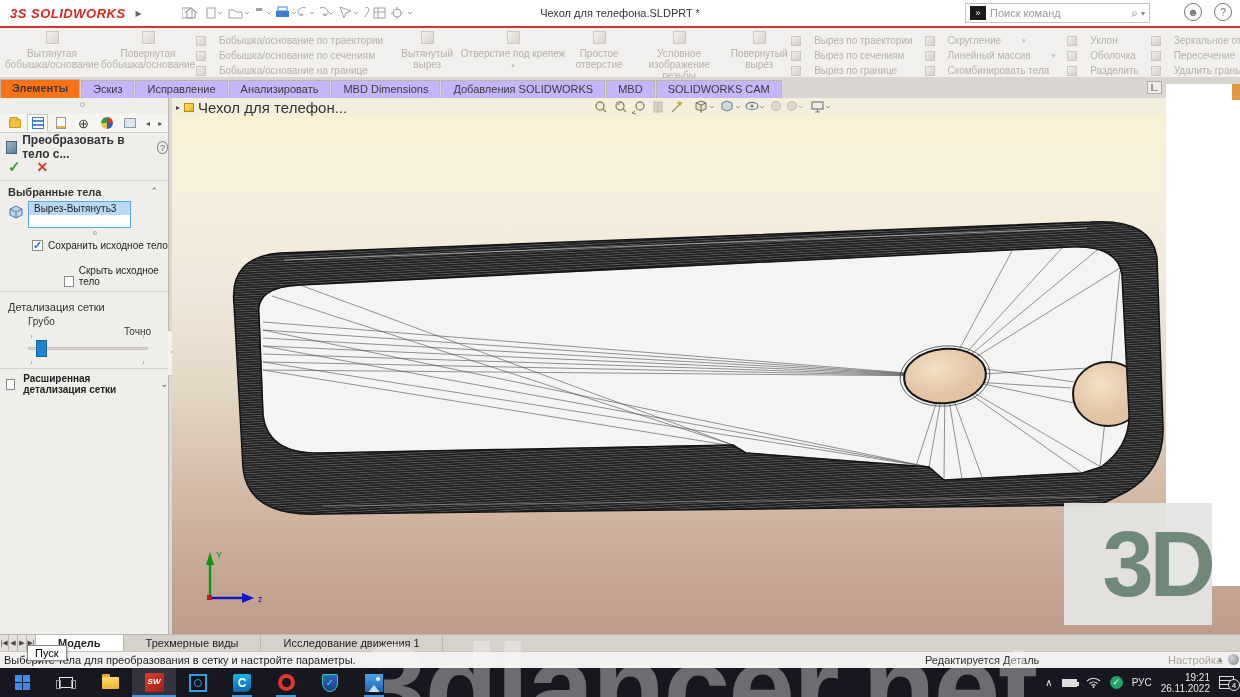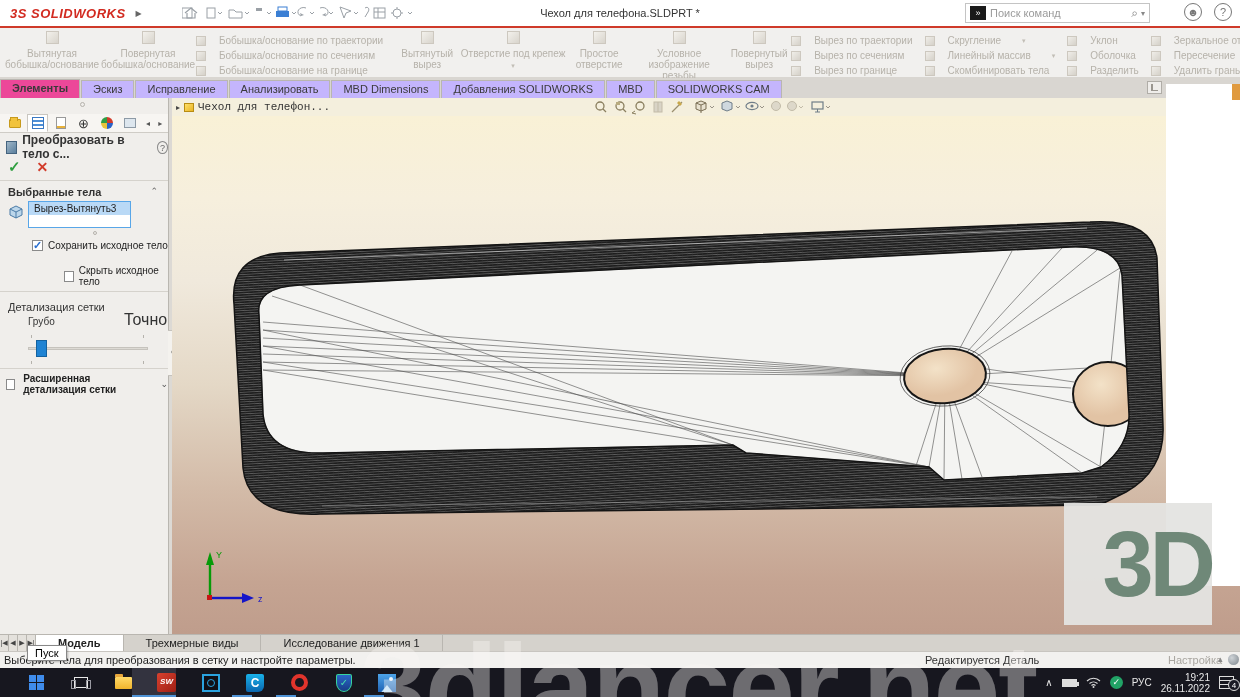--- a/index.html
+++ b/index.html
@@ -31,21 +31,21 @@
   .cube { display:inline-block; width:13px; height:13px; border:1px solid #cdc8bf; background:linear-gradient(135deg,#f3f1ec,#d8d4cc); margin-bottom:2px; }
   .stackcol { display:flex; flex-direction:column; justify-content:flex-start; padding-top:3px; }
   .srow { display:flex; align-items:center; gap:13px; height:15px; color:#b6b2aa; font-size:10px; white-space:nowrap; }
   .scube { display:inline-block; width:10px; height:10px; border:1px solid #cdc8bf; background:linear-gradient(135deg,#f0eee9,#d5d1c9); }
   .sdd { font-size:7px; color:#c2beb6; margin-left:8px; }
   .bdd { font-size:7px; color:#c2beb6; }
 
   
   #cmdtabs { position:absolute; left:0; top:78px; width:1240px; height:20px; background:#d9d6d1; display:flex; align-items:flex-end; }
   .ctab { height:18px; line-height:17px; padding:0 11px; font-size:11px; color:#3a3a3a; background:#c4b5fd; border:1px solid #b9b6b0; border-bottom:none; margin-right:1px; }
-  .ctab.active { background:#ec4899; font-weight:bold; height:19px; }
+  .ctab.active { background:#f97316; font-weight:bold; height:19px; }
   #pinbox { position:absolute; right:78px; top:3px; width:15px; height:13px; border:1px solid #b0ada7; background:#efedea; }
   #pinbox i { display:block; margin:2px auto 0; width:7px; height:7px; border-left:2px solid #9a968f; border-bottom:1px solid #9a968f; }
 
   
   #panel { position:absolute; left:0; top:98px; width:168px; height:536px; background:#f0eeeb; }
   #panel-grip { position:absolute; left:80px; top:4px; width:5px; height:5px; border:1px solid #b5b2ac; border-radius:50%; }
   #pm-tabs { position:absolute; left:0; top:16px; width:168px; height:19px; background:#f7f5f2; border-bottom:1px solid #cfccc6; display:flex; align-items:center; padding-left:4px; gap:2px; }
   .pmtab { width:21px; height:18px; display:flex; align-items:center; justify-content:center; }
   .pmtab.active { background:#fff; border:1px solid #c9c6c0; border-bottom:1px solid #fff; }
   .mini-folder { width:12px; height:9px; background:#f2c33c; border:1px solid #c79a1d; border-radius:1px; position:relative; }
@@ -63,43 +63,43 @@
   #pm-okrow { position:absolute; left:8px; top:60px; display:flex; gap:16px; align-items:center; }
   #pm-okrow .ok { color:#2e9e3e; font-size:15px; font-weight:bold; }
   #pm-okrow .cancel { color:#d23b2a; font-size:14px; font-weight:bold; }
   .pdiv { position:absolute; left:0; width:168px; height:1px; background:#d5d2cc; }
   .grp-hdr { position:absolute; left:8px; font-size:11px; font-weight:bold; color:#333; }
   .grp-caret { position:absolute; right:10px; font-size:9px; color:#666; }
   #body-icon { position:absolute; left:8px; top:107px; }
   #sel-list { position:absolute; left:28px; top:103px; width:103px; height:27px; background:#fff; border:1.5px solid #58a6e8; }
   #sel-list .row { height:13px; background:#b9d9f6; font-size:10px; color:#222; padding:0 5px; line-height:13px; }
   #list-grip { position:absolute; left:93px; top:133px; width:4px; height:4px; border:1px solid #b5b2ac; border-radius:50%; }
-  .cbrow { position:absolute; display:flex; align-items:center; gap:5px; font-size:10px; color:#222; }
+  .cbrow { position:absolute; display:flex; align-items:flex-end; gap:5px; font-size:10px; color:#222; }
   .cb { width:11px; height:11px; border:1px solid #8a8a8a; background:#fff; position:relative; }
   .cb.checked::after { content:"✓"; position:absolute; left:0px; top:-2px; color:#2a6fd0; font-size:11px; font-weight:bold; }
   #mesh-label { position:absolute; left:8px; top:203px; font-size:11px; color:#333; }
   #sl-left { position:absolute; left:28px; top:218px; font-size:10px; color:#333; }
-  #sl-right { position:absolute; left:124px; top:213px; font-size:16px; color:#333; }
+  #sl-right { position:absolute; left:124px; top:228px; font-size:10px; color:#333; }
   .tick { position:absolute; width:1px; height:3px; background:#b5b2ac; }
   #sl-track { position:absolute; left:28px; top:249px; width:120px; height:3px; background:#dddad4; border:1px solid #c6c3bd; }
   #sl-handle { position:absolute; left:36px; top:242px; width:11px; height:17px; background:#1f83d3; border:1px solid #14629f; }
   #adv-row { position:absolute; left:6px; top:275px; display:flex; align-items:center; gap:8px; }
   #adv-row .lbl { font-size:10px; font-weight:bold; color:#222; }
   #adv-row .car { font-size:9px; color:#555; }
 
   #splitter { position:absolute; left:168px; top:98px; width:4px; height:536px; background:#dcd9d4; border-left:1px solid #b9b6b0; }
   #split-tab { position:absolute; left:168px; top:330px; width:11px; height:46px; background:#f4f2ee; border:1px solid #c5c2bc; border-left:none; border-radius:0 5px 5px 0; }
   #split-tab i { display:block; margin:19px auto 0; width:4px; height:4px; border:1px solid #a5a29c; border-radius:50%; }
 
   
   #viewport { position:absolute; left:172px; top:98px; width:1068px; height:536px; }
   #docstrip { position:absolute; left:0; top:0; width:1068px; height:18px; background:#f4efdd; display:flex; align-items:center; }
   #docstrip .arr { font-size:8px; color:#444; padding:0 4px; }
   .part-ic { width:10px; height:9px; background:linear-gradient(135deg,#ffe06a,#e8b425); border:1px solid #b88c12; margin-right:4px; }
-  #doctab-label { font-size:11px; color:#333;font-family:Liberation Mono, monospace; }
+  #doctab-label { font-size:15px; color:#333; }
   #hud { position:absolute; left:420px; top:1px; }
   #canvas { position:absolute; left:0; top:18px; width:1068px; height:518px;
     background:linear-gradient(180deg,#f9f1d6 0%,#f6efdd 16%,#f0e9dc 32%,#e4d8c6 52%,#d3bba8 72%,#c5a492 90%,#bf9d8c 100%); }
   #model { position:absolute; left:0; top:0; }
   #triad { position:absolute; left:24px; top:428px; }
 
   #white-overlay { position:absolute; left:1166px; top:84px; width:74px; height:502px; background:#fff; z-index:30; }
   #orange-strip { position:absolute; left:1232px; top:84px; width:8px; height:16px; background:#e09a3f; z-index:31; }
   #wm3d { position:absolute; left:1064px; top:503px; width:148px; height:122px; background:rgba(228,228,225,.95); z-index:32; display:flex; align-items:center; justify-content:flex-end; }
   #wm3d span { font-size:92px; font-weight:bold; color:#6f8878; letter-spacing:-4px; }
@@ -114,21 +114,21 @@
   
   #statusbar { position:absolute; left:0; top:651px; width:1240px; height:17px; background:#f2f1ef; border-top:1px solid #c8c5c0; font-size:11px; color:#222; }
   #status-msg { position:absolute; left:4px; top:2px; }
   #status-mode { position:absolute; left:925px; top:2px; color:#333; }
   #status-custom { position:absolute; left:1168px; top:2px; color:#a9a6a0; }
   #status-caret { position:absolute; left:1218px; top:2px; color:#888; font-size:9px; }
   #status-gem { position:absolute; left:1228px; top:2px; width:11px; height:11px; border-radius:50%; background:radial-gradient(circle at 35% 35%,#cfd4d8,#7d858c); }
 
   
   #taskbar { position:absolute; left:0; top:668px; width:1240px; height:29px; background:#17171f; z-index:60; display:flex; align-items:stretch; }
-  .tcell { width:44px; display:flex; align-items:center; justify-content:flex-end; position:relative; }
+  .tcell { width:44px; display:flex; align-items:center; justify-content:center; position:relative; }
   .tcell.active-app { background:#33333f; }
   .underline { position:absolute; bottom:0; left:12px; right:12px; height:2px; background:#4f93d6; }
   .underline.full { left:0; right:0; }
   .win-logo { display:grid; grid-template-columns:7px 7px; grid-template-rows:7px 7px; gap:1px; }
   .win-logo i { background:#3f8ceb; }
   .taskview { width:14px; height:11px; border:1px solid #e8e8e8; position:relative; background:transparent; }
   .taskview::before { content:""; position:absolute; left:-4px; top:2px; width:3px; height:7px; border:1px solid #9a9aa2; }
   .taskview::after { content:""; position:absolute; right:-4px; top:2px; width:3px; height:7px; border:1px solid #9a9aa2; }
   .folder { width:17px; height:12px; background:linear-gradient(180deg,#ffd968,#f0b42c); border-radius:1px; position:relative; }
   .folder::before { content:""; position:absolute; left:0; top:-3px; width:8px; height:3px; background:#e8a73c; border-radius:1px 1px 0 0; }

